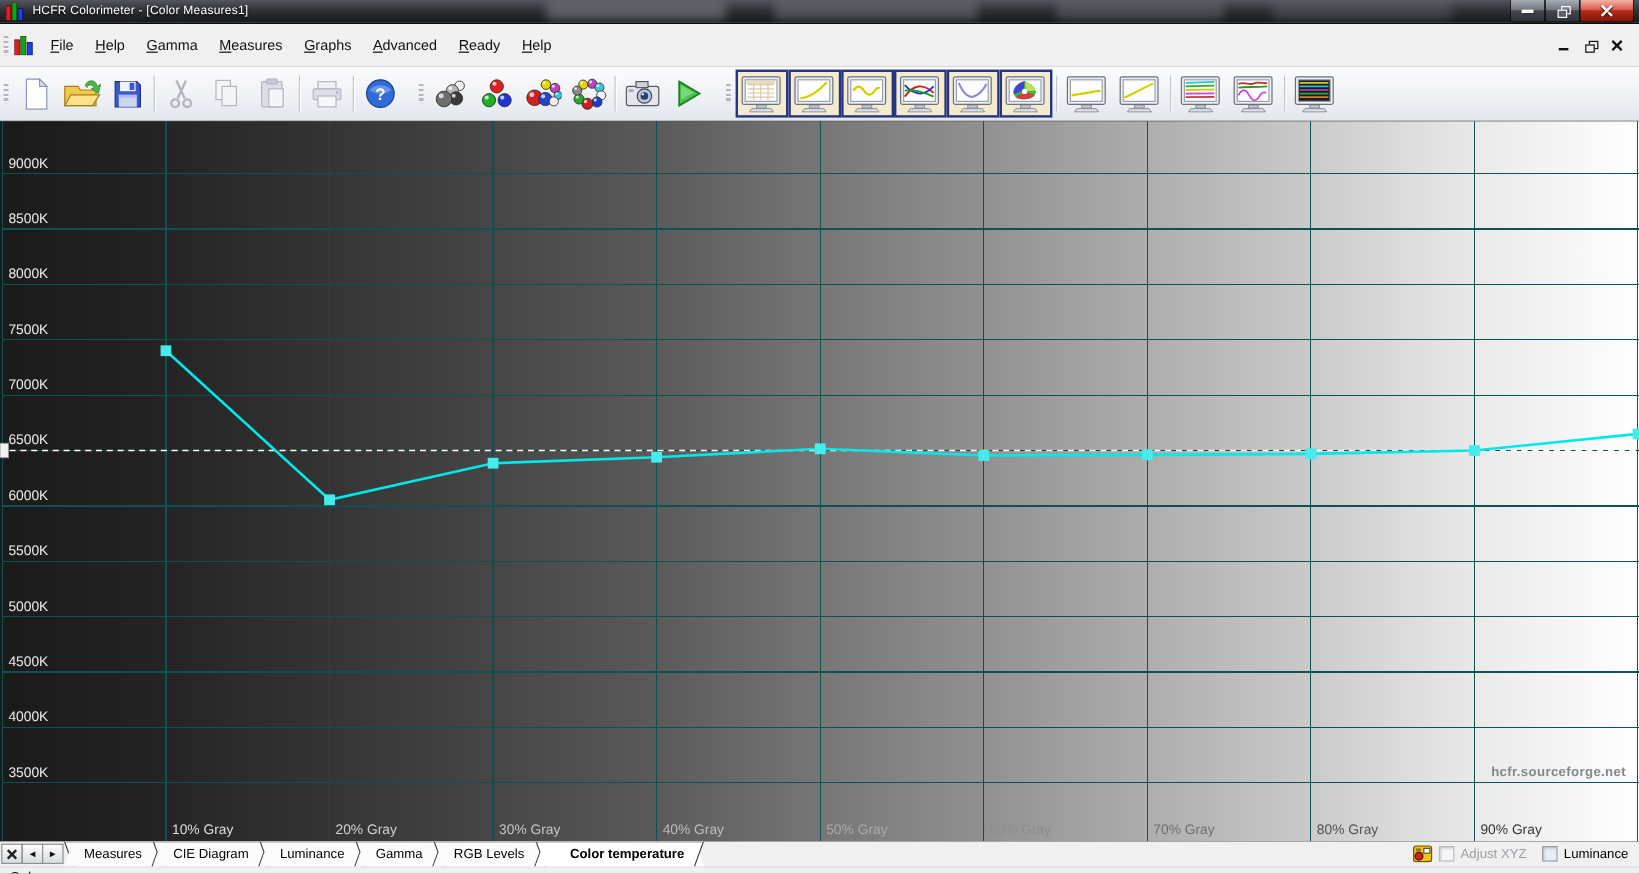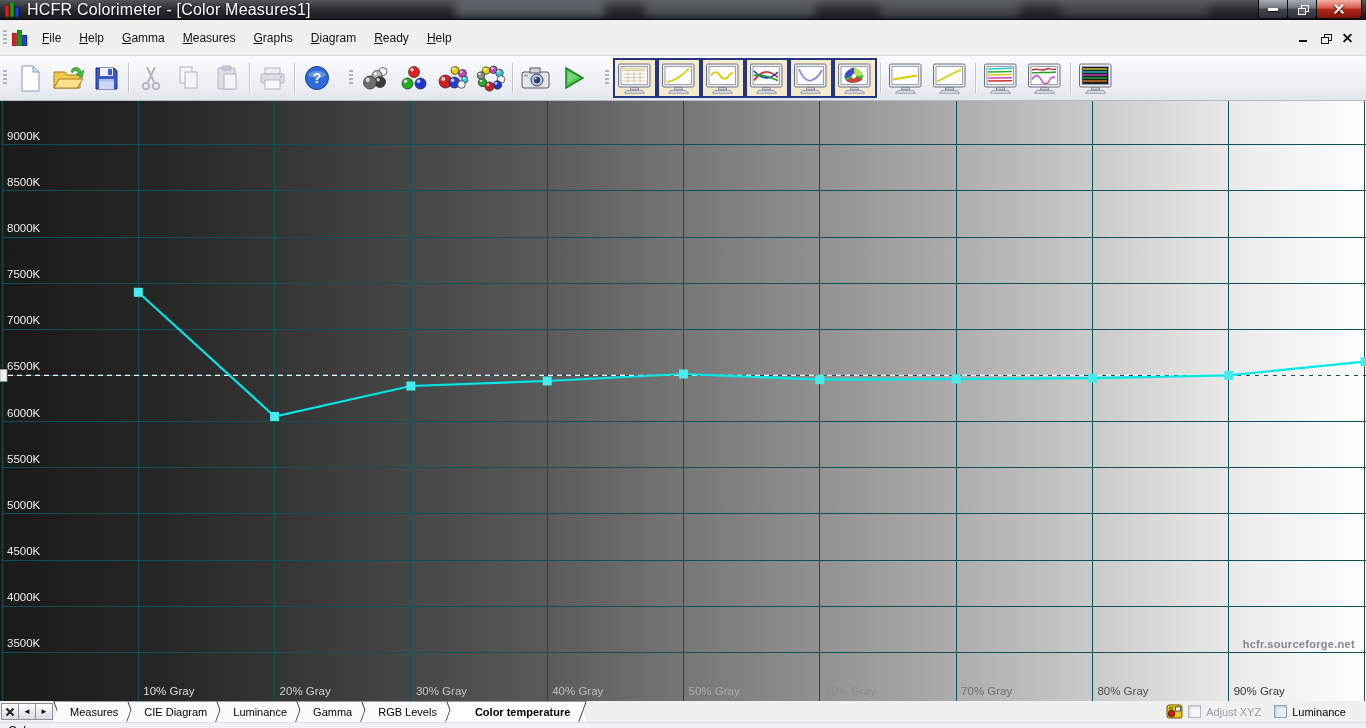--- a/index.html
+++ b/index.html
@@ -1,20 +1,20 @@
 <!DOCTYPE html>
 <html><head>
 <meta charset="utf-8">
 <style>
   * { box-sizing: border-box; margin: 0; padding: 0; }
   html,body { width:1366px; height:728px; overflow:hidden; }
   body { font-family:"Liberation Sans", sans-serif; background:#f0f0f0; position:relative; }
 
   
-  .titlebar { position:relative; height:20px; background:linear-gradient(#53565c 0%, #2e3135 45%, #17191c 100%); display:flex; align-items:center; color:#fff; font-size:16px; overflow:hidden; border-bottom:1px solid #0a0a0a;}
+  .titlebar { position:relative; height:20px; background:linear-gradient(#53565c 0%, #2e3135 45%, #17191c 100%); display:flex; align-items:center; color:#fff; font-size:10px; overflow:hidden; border-bottom:1px solid #0a0a0a;}
   .titlebar .blob { position:absolute; top:2px; height:15px; background:rgba(200,207,218,.30); filter:blur(4px); border-radius:3px; }
   .title-ico { width:16px; height:15px; margin:0 6px 0 5px; position:relative; z-index:2; }
   .title-text { position:relative; z-index:2; text-shadow:0 1px 2px #000; letter-spacing:.2px; }
   .win-btns { position:absolute; top:0; right:4px; display:flex; z-index:3; }
   .win-btn { width:30px; height:19px; margin-left:-1px; border:1px solid #0e0e0e; border-top:none; border-radius:0 0 3px 3px;
              background:linear-gradient(#a7adb6 0%, #70757d 45%, #43474e 50%, #2e3238 100%); display:flex; align-items:center; justify-content:center; position:relative;}
   .win-btn.close { width:46px; background:linear-gradient(#f2b2a8 0%, #d8594a 45%, #b22b1a 50%, #831408 100%); }
   .g-min { width:10px; height:3px; background:#fff; box-shadow:0 1px 1px #000; }
   .g-restore { width:9px; height:8px; position:relative; }
   .g-restore::before { content:''; position:absolute; left:3px; top:0; width:6px; height:5px; border:1px solid #fff; }
@@ -63,21 +63,21 @@
   .nx::before{ transform:rotate(45deg);} .nx::after{ transform:rotate(-45deg);}
   .na-left::before { content:"◄"; }
   .na-right::before { content:"►"; }
   .tabs { display:flex; align-items:stretch; height:100%; }
   .tab { position:relative; padding:0 13px; display:flex; align-items:center; height:100%; }
   .tab::before { content:''; position:absolute; inset:0; background:#fbfbfb; border-left:1px solid #3c3c3c; border-top:1px solid #9a9a9a; transform:skewX(20deg); }
   .tab::after  { content:''; position:absolute; inset:0; border-right:1px solid #3c3c3c; border-top:1px solid #9a9a9a; transform:skewX(-20deg); background:#fbfbfb; }
   .tab > span { position:relative; z-index:1; white-space:nowrap; }
   .tab.active > span { font-weight:bold;margin-left:12px; }
   .tab.active::before,.tab.active::after { background:#ffffff; }
-  .tab-right { margin-left:auto; display:flex; align-items:center; gap:5px; padding-right:20px; }
+  .tab-right { margin-left:auto; display:flex; align-items:center; gap:5px; padding-right:9px; }
   .cb { width:13px; height:13px; border:1px solid #9aa0a8; background:#fff; box-shadow:inset 1px 1px 2px rgba(0,0,0,.18); }
   .cb.disabled { border-color:#b9bdc3; background:#f5f6f8; }
   .cb.shaded { background:#e7edf4; }
   .cb-label { font-size:11px; }
   .cb-label.disabled { color:#9aa0a6; }
 
   
   .statusbar { height:17px; background:#f1f1f4; border-top:1px solid #dddde2; display:flex; align-items:center; font-size:12px; color:#111; padding-left:8px; }
 </style>
 </head>
@@ -112,21 +112,21 @@
   <svg class="doc-ico" viewBox="0 0 16 15">
     <rect x="0" y="3" width="4" height="12" fill="#e02020" stroke="#5a0000" stroke-width="0.6"></rect>
     <rect x="5" y="0" width="4" height="15" fill="#18a018" stroke="#004a00" stroke-width="0.6"></rect>
     <rect x="10" y="5" width="4" height="10" fill="#2040d8" stroke="#000a56" stroke-width="0.6"></rect>
   </svg>
   <span class="menu-item">File</span>
   <span class="menu-item">Help</span>
   <span class="menu-item">Gamma</span>
   <span class="menu-item">Measures</span>
   <span class="menu-item">Graphs</span>
-  <span class="menu-item">Diagram</span>
+  <span class="menu-item">Advanced</span>
   <span class="menu-item">Ready</span>
   <span class="menu-item">Help</span>
   <div class="mdi-btns">
     <span class="mdi-btn">
         <span class="m-min"></span>
       </span>
     <span class="mdi-btn">
         <span class="m-restore"></span>
       </span>
     <span class="mdi-btn">

